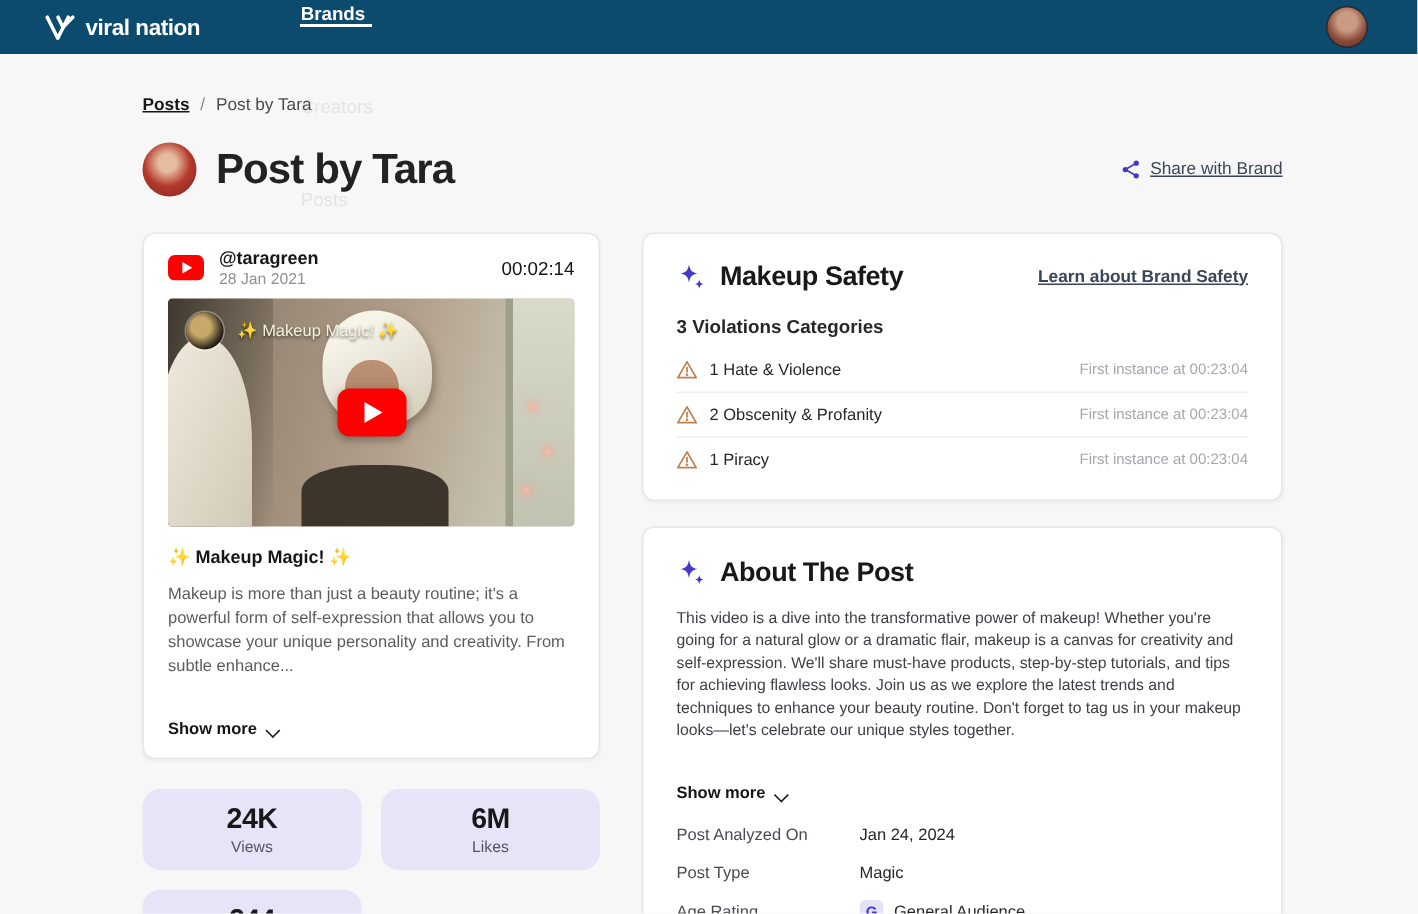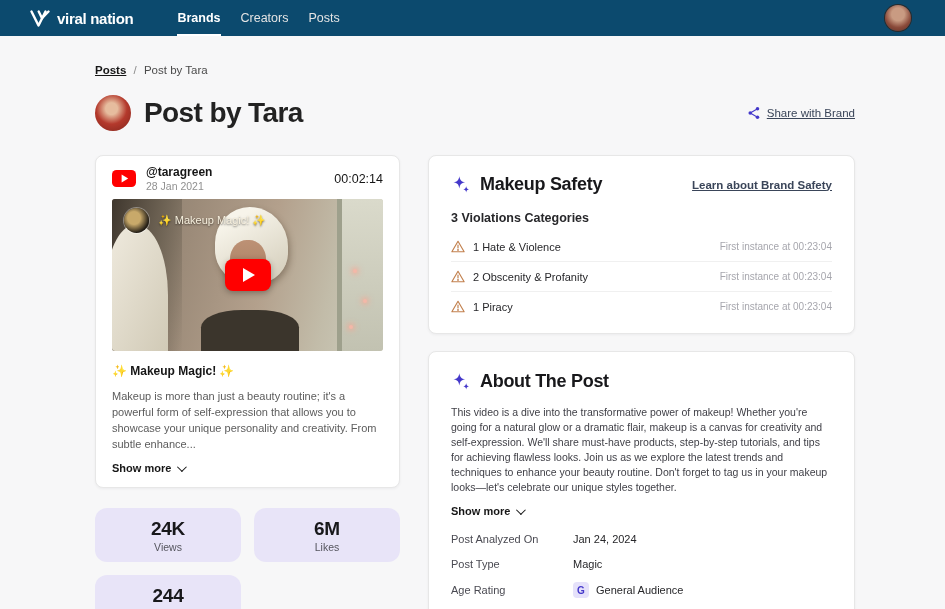--- a/index.html
+++ b/index.html
@@ -6,21 +6,21 @@
   html,body { width:945px; height:609px; overflow:hidden; }
   body {
     background:#F7F7F8;
     font-family:"Liberation Sans","DejaVu Sans",sans-serif;
     color:#1A1A1A;
   }
 
   
   .navbar { height:36px; background:#0c4a6e; display:flex; align-items:stretch; padding:0 30px; }
   .logo { display:flex; align-items:center; gap:7px; color:#FFF; font-weight:bold; font-size:15px; letter-spacing:-0.3px; }
-  .main-nav { display:flex; margin-left:44px; gap:20px; }
+  .main-nav { display:flex; margin-left:67px; gap:44px;flex-direction:column; }
   .nav-link { display:flex; align-items:center; font-size:12.5px; color:#E4E4E4; cursor:pointer; border-bottom:2.5px solid transparent; padding-top:2px; }
   .nav-link.active { color:#FFF; font-weight:bold; border-bottom-color:#FFF; }
   .nav-avatar { margin:auto 4px auto auto; width:26px; height:26px; border-radius:50%; flex:none;
     background:radial-gradient(circle at 50% 36%, #C99B82 0 30%, #8A4A3A 62%, #5E2E22 100%);
     box-shadow:0 0 0 1px #2A2A2A; cursor:pointer; }
 
   
   .main { width:760px; margin-left:95px; }
   .breadcrumb { margin-top:28px; font-size:11.5px; color:#6E6E6E; }
   .bc-parent { color:#161616; font-weight:bold; text-decoration:underline; cursor:pointer; }
@@ -68,21 +68,21 @@
     background:radial-gradient(circle at 40% 40%, #C8A96A 0 30%, #241E16 70%); box-shadow:0 0 0 1px rgba(255,255,255,.35); }
   .th-ov-title { font-size:11px; color:#F6EFDD; text-shadow:0 1px 2px rgba(0,0,0,.55); }
   .play-btn { position:absolute; left:calc(50% - 23px); top:calc(50% - 16px); width:46px; height:32px;
     background:#F00; border-radius:8px; display:flex; align-items:center; justify-content:center; cursor:pointer;
     box-shadow:0 2px 6px rgba(0,0,0,.3); }
   .play-btn .tri { width:0; height:0; border-left:12px solid #FFF; border-top:7px solid transparent; border-bottom:7px solid transparent; margin-left:3px; }
 
   .pc-body { padding:13px 16px 13px; }
   .pc-title { font-size:12px; font-weight:bold; color:#161616; }
   .pc-desc { margin-top:10px; font-size:11px; line-height:1.46; color:#5C5C5C; }
-  .show-more { margin-top:10px; display:flex; align-items:center; gap:6px; font-size:11px; font-weight:bold; color:#161616; cursor:pointer; }
+  .show-more { margin-top:28px; display:flex; align-items:flex-end; gap:6px; font-size:11px; font-weight:bold; color:#161616; cursor:pointer; }
   .chev { width:7px; height:7px; border-right:1.6px solid #161616; border-bottom:1.6px solid #161616; transform:rotate(45deg) translateY(-2px); }
 
   
   .stats-grid { margin-top:20px; display:grid; grid-template-columns:1fr 1fr; gap:13px; }
   .stat-card { background:#E8E4F8; border-radius:12px; height:54px; display:flex; flex-direction:column; align-items:center; justify-content:center; }
   .stat-value { font-size:19px; font-weight:bold; color:#18181B; letter-spacing:-0.3px; }
   .stat-label { margin-top:1px; font-size:10.5px; color:#55555E; display:flex; align-items:center; gap:4px; }
   .info-i { font-size:11px; color:#6354D8; line-height:1; cursor:pointer; }
 
   

